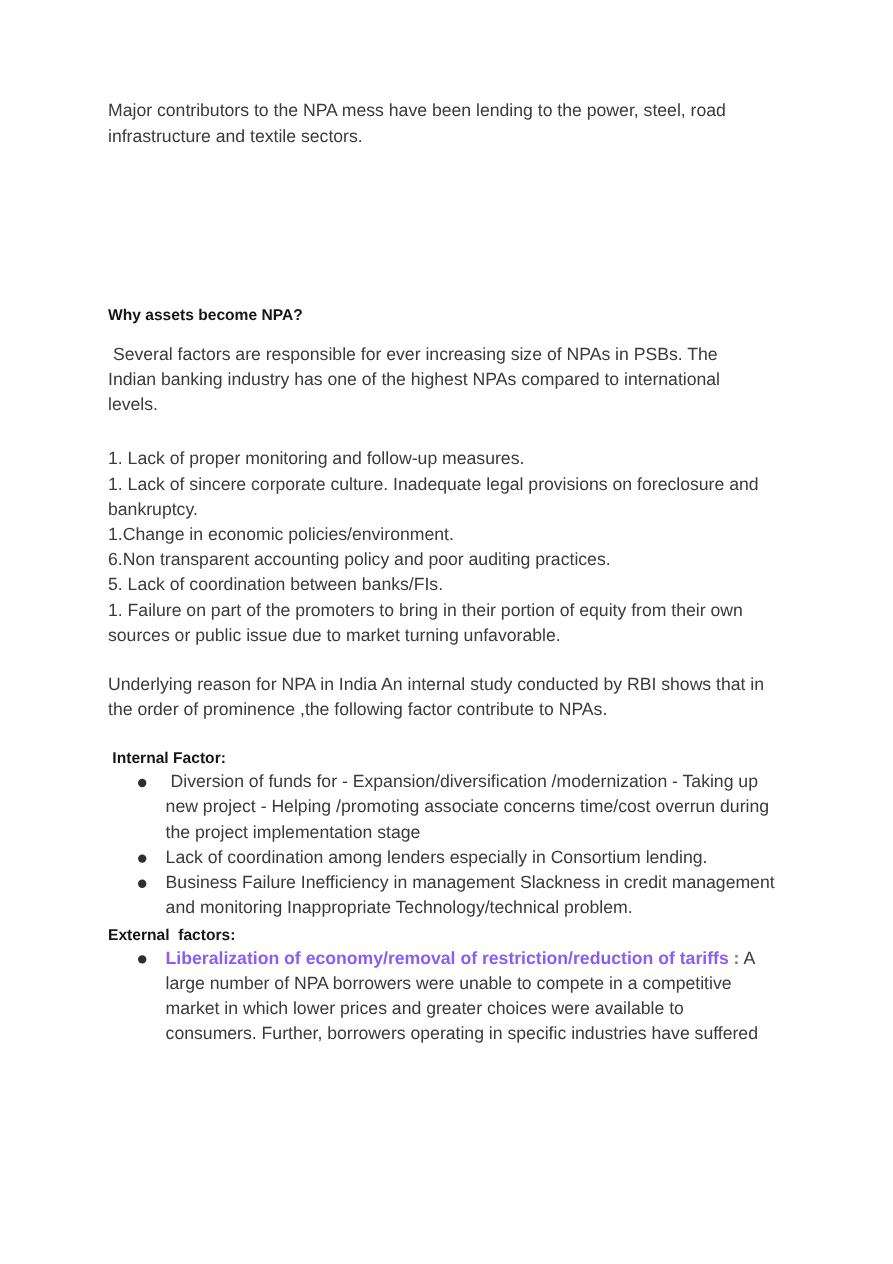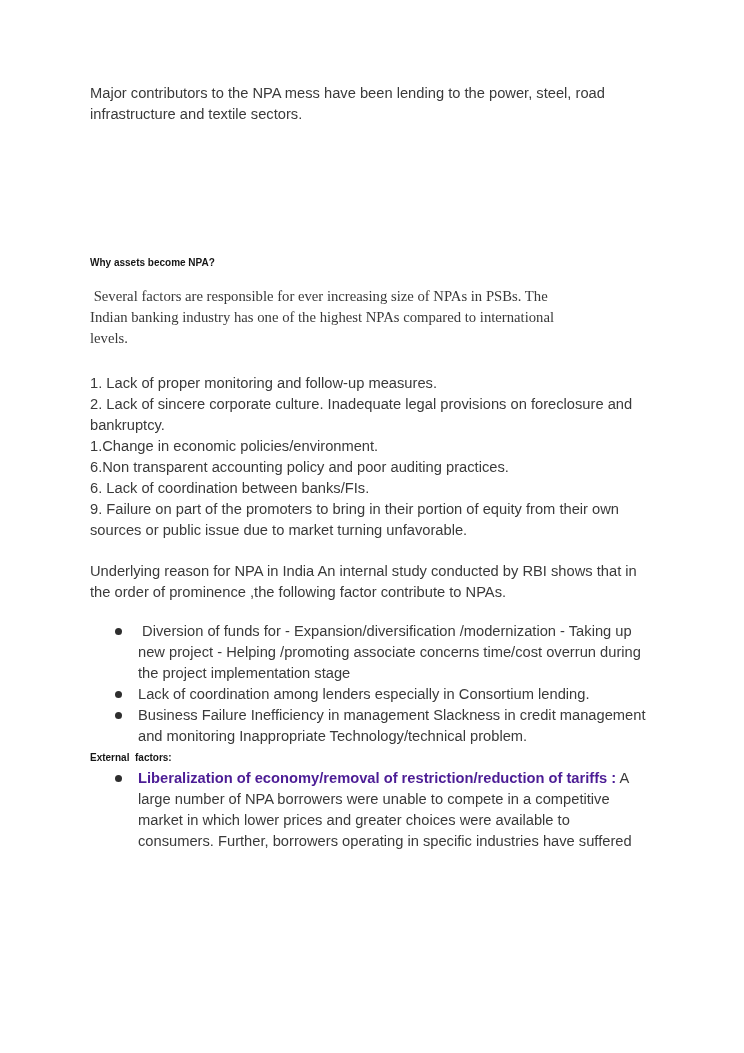--- a/index.html
+++ b/index.html
@@ -23,25 +23,25 @@
     line-height: 21px;
     color: #3a3a3a;
   }
   .para, .heading, .reason, .bullet-text {
     margin: 0;
     white-space: pre-wrap;
   }
   .heading {
     font-weight: bold;
     color: #161616;
-    font-size: 10px;
+    font-size: 13px;
   }
   .para-intro      { margin-bottom: 127px; }
   .heading-why     { margin-bottom: 13px; }
-  .para-several    { margin-bottom: 24px; font-family: Liberation Serif, serif; }
+  .para-several    { margin-bottom: 24px; }
   .para-few        { margin-bottom: 17px; }
   .reasons-list    { margin-bottom: 20px; }
   .para-underlying { margin-bottom: 18px; }
   .bullet-row {
     display: flex;
     padding-left: 25px;
   }
   .bullet-marker {
     flex: none;
     width: 23px;
@@ -50,52 +50,53 @@
     display: block;
     width: 7px;
     height: 7px;
     margin-top: 7px;
     border-radius: 50%;
     background: #2e2e2e;
   }
   .bullet-text { flex: 1 1 auto; }
   .bold-lead {
     font-weight: bold;
-    color: #4c1d95;
+    color: #8b5cf6;
   }
 </style>
 </head>
 <body>
 
 <div class="page">
 
   <p class="para para-intro">Major contributors to the NPA mess have been lending to the power, steel, road
 infrastructure and textile sectors.</p>
 
   <p class="heading heading-why">Why assets become NPA?</p>
 
   <p class="para para-several"> Several factors are responsible for ever increasing size of NPAs in PSBs. The
 Indian banking industry has one of the highest NPAs compared to international
 levels.</p>
 
 
   <div class="reasons-list">
     <p class="reason">1. Lack of proper monitoring and follow-up measures.</p>
-    <p class="reason">2. Lack of sincere corporate culture. Inadequate legal provisions on foreclosure and
+    <p class="reason">1. Lack of sincere corporate culture. Inadequate legal provisions on foreclosure and
 bankruptcy.</p>
     <p class="reason">1.Change in economic policies/environment.</p>
     <p class="reason">6.Non transparent accounting policy and poor auditing practices.</p>
-    <p class="reason">6. Lack of coordination between banks/FIs.</p>
-    <p class="reason">9. Failure on part of the promoters to bring in their portion of equity from their own
+    <p class="reason">5. Lack of coordination between banks/FIs.</p>
+    <p class="reason">1. Failure on part of the promoters to bring in their portion of equity from their own
 sources or public issue due to market turning unfavorable.</p>
   </div>
 
   <p class="para para-underlying">Underlying reason for NPA in India An internal study conducted by RBI shows that in
 the order of prominence ,the following factor contribute to NPAs.</p>
 
+  <p class="heading heading-internal"> Internal Factor:</p>
 
   <div class="bullets">
     <div class="bullet-row">
       <span class="bullet-marker">
           <span class="bullet-dot"></span>
         </span>
       <span class="bullet-text"> Diversion of funds for - Expansion/diversification /modernization - Taking up
 new project - Helping /promoting associate concerns time/cost overrun during
 the project implementation stage</span>
     </div>

